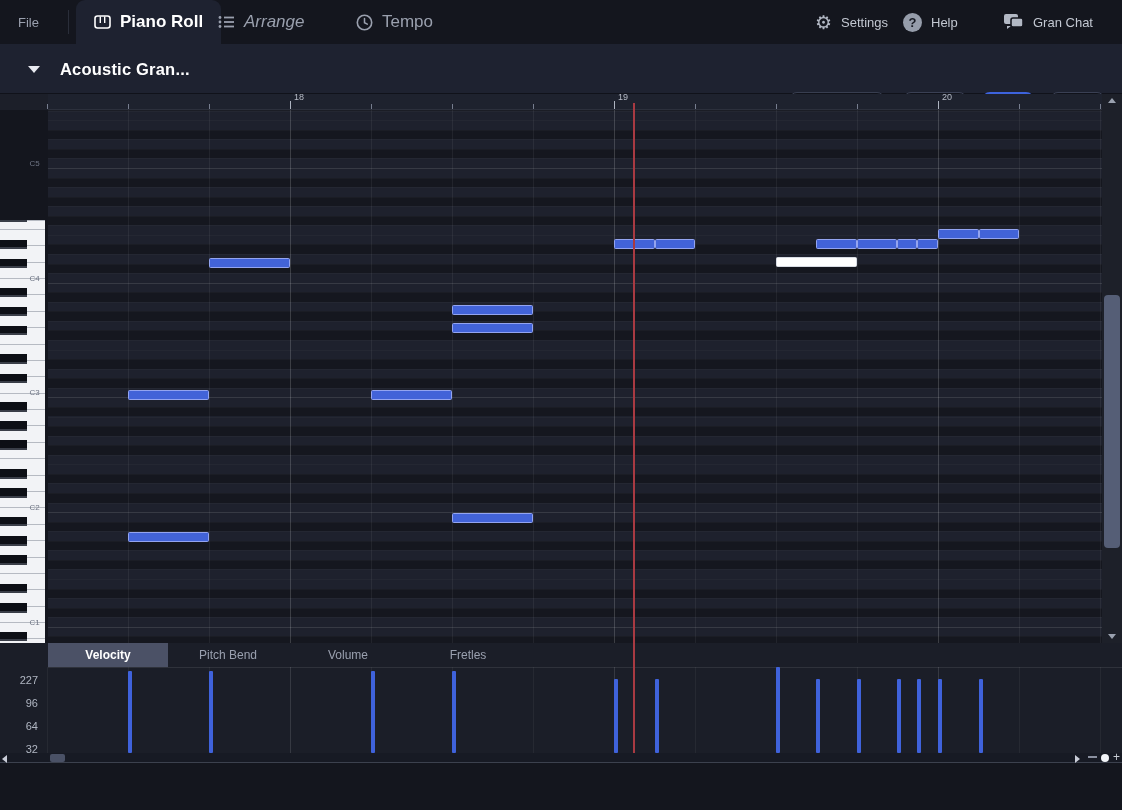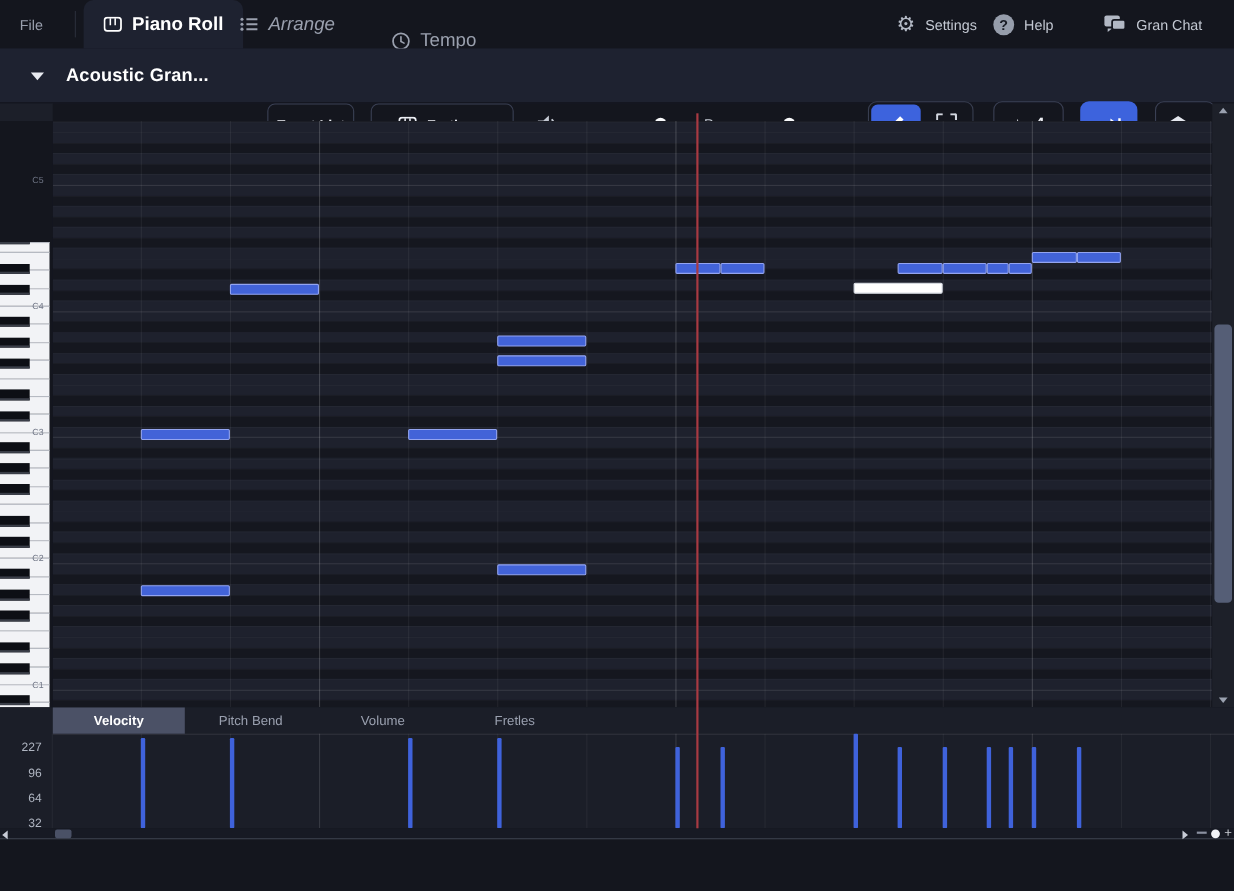--- a/index.html
+++ b/index.html
@@ -82,21 +82,21 @@
         <circle cx="2" cy="2.5" r="1.4" fill="#9aa0ae"></circle>
           <circle cx="2" cy="7" r="1.4" fill="#9aa0ae"></circle>
           <circle cx="2" cy="11.5" r="1.4" fill="#9aa0ae"></circle>
         <line x1="6" y1="2.5" x2="16" y2="2.5" stroke="#9aa0ae" stroke-width="1.8"></line>
         <line x1="6" y1="7" x2="16" y2="7" stroke="#9aa0ae" stroke-width="1.8"></line>
         <line x1="6" y1="11.5" x2="16" y2="11.5" stroke="#9aa0ae" stroke-width="1.8"></line>
       </svg>
       <span>Arrange</span>
     </div>
 
-    <div class="mtab" style="left:338px;margin-top:15px;">
+    <div class="mtab" style="left:338px;">
       <svg width="17" height="17" viewBox="0 0 17 17">
         <circle cx="8.5" cy="8.5" r="7.2" fill="none" stroke="#9aa0ae" stroke-width="1.6"></circle>
         <polyline points="8.5,4.5 8.5,8.7 11.3,10.2" fill="none" stroke="#9aa0ae" stroke-width="1.5" stroke-linecap="round"></polyline>
       </svg>
       <span>Tempo</span>
     </div>
 
     <div class="mact" style="left:815px;">
       <span style="font-size:19px;color:#b2b8c4;line-height:1;">⚙</span>
       <span>Settings</span>
@@ -178,20 +178,39 @@
     <button class="tbtn" style="left:1050px;top:48px;width:55px;height:40px;border-radius:8px;gap:6px;">
       <svg width="20" height="17" viewBox="0 0 20 17">
         <path d="M10 1.5 L17 6 L10 10.5 L3 6 Z" fill="#e4e7ee"></path>
         <path d="M3 10.2 L10 14.7 L17 10.2" fill="none" stroke="#e4e7ee" stroke-width="1.8" stroke-linejoin="round"></path>
       </svg>
       <div class="caret-down" style="border-left-width:4.5px;border-right-width:4.5px;border-top-width:5.5px;"></div>
     </button>
   </div>
 
   <div class="abs" style="left:0;top:94px;width:48px;height:16px;background:#1c1f29;"></div>
+  <div class="ruler" id="ruler">
+      <div class="abs" style="left: -1px; top: 10px; width: 1px; height: 5px; background: rgb(118, 125, 142);"></div>
+      <div class="abs" style="left: 80px; top: 10px; width: 1px; height: 5px; background: rgb(118, 125, 142);"></div>
+      <div class="abs" style="left: 161px; top: 10px; width: 1px; height: 5px; background: rgb(118, 125, 142);"></div>
+      <div class="abs" style="left: 242px; top: 7px; width: 1px; height: 8px; background: rgb(174, 180, 192);"></div>
+      <div class="abs" style="left: 323px; top: 10px; width: 1px; height: 5px; background: rgb(118, 125, 142);"></div>
+      <div class="abs" style="left: 404px; top: 10px; width: 1px; height: 5px; background: rgb(118, 125, 142);"></div>
+      <div class="abs" style="left: 485px; top: 10px; width: 1px; height: 5px; background: rgb(118, 125, 142);"></div>
+      <div class="abs" style="left: 566px; top: 7px; width: 1px; height: 8px; background: rgb(174, 180, 192);"></div>
+      <div class="abs" style="left: 647px; top: 10px; width: 1px; height: 5px; background: rgb(118, 125, 142);"></div>
+      <div class="abs" style="left: 728px; top: 10px; width: 1px; height: 5px; background: rgb(118, 125, 142);"></div>
+      <div class="abs" style="left: 809px; top: 10px; width: 1px; height: 5px; background: rgb(118, 125, 142);"></div>
+      <div class="abs" style="left: 890px; top: 7px; width: 1px; height: 8px; background: rgb(174, 180, 192);"></div>
+      <div class="abs" style="left: 971px; top: 10px; width: 1px; height: 5px; background: rgb(118, 125, 142);"></div>
+      <div class="abs" style="left: 1052px; top: 10px; width: 1px; height: 5px; background: rgb(118, 125, 142);"></div>
+      <div class="ruler-num" style="left: 246px;">18</div>
+      <div class="ruler-num" style="left: 570px;">19</div>
+      <div class="ruler-num" style="left: 894px;">20</div>
+    </div>
   <div class="keyboard" id="keyboard">
       <div class="abs" style="left: 0px; top: 528.473px; width: 45px; height: 16.3851px; background: rgb(242, 243, 246); border-top: 1px solid rgb(182, 186, 194); box-sizing: border-box;"></div>
       <div class="abs" style="left: 0px; top: 512.088px; width: 45px; height: 16.3851px; background: rgb(242, 243, 246); border-top: 1px solid rgb(182, 186, 194); box-sizing: border-box;"></div>
       <div class="abs" style="left: 0px; top: 495.703px; width: 45px; height: 16.3851px; background: rgb(242, 243, 246); border-top: 1px solid rgb(182, 186, 194); box-sizing: border-box;"></div>
       <div class="abs" style="left: 0px; top: 479.318px; width: 45px; height: 16.3851px; background: rgb(242, 243, 246); border-top: 1px solid rgb(182, 186, 194); box-sizing: border-box;"></div>
       <div class="abs" style="left: 0px; top: 462.933px; width: 45px; height: 16.3851px; background: rgb(242, 243, 246); border-top: 1px solid rgb(182, 186, 194); box-sizing: border-box;"></div>
       <div class="abs" style="left: 0px; top: 446.547px; width: 45px; height: 16.3851px; background: rgb(242, 243, 246); border-top: 1px solid rgb(182, 186, 194); box-sizing: border-box;"></div>
       <div class="abs" style="left: 0px; top: 430.162px; width: 45px; height: 16.3851px; background: rgb(242, 243, 246); border-top: 1px solid rgb(182, 186, 194); box-sizing: border-box;"></div>
       <div class="abs" style="left: 0px; top: 413.777px; width: 45px; height: 16.3851px; background: rgb(242, 243, 246); border-top: 1px solid rgb(182, 186, 194); box-sizing: border-box;"></div>
       <div class="abs" style="left: 0px; top: 397.392px; width: 45px; height: 16.3851px; background: rgb(242, 243, 246); border-top: 1px solid rgb(182, 186, 194); box-sizing: border-box;"></div>

